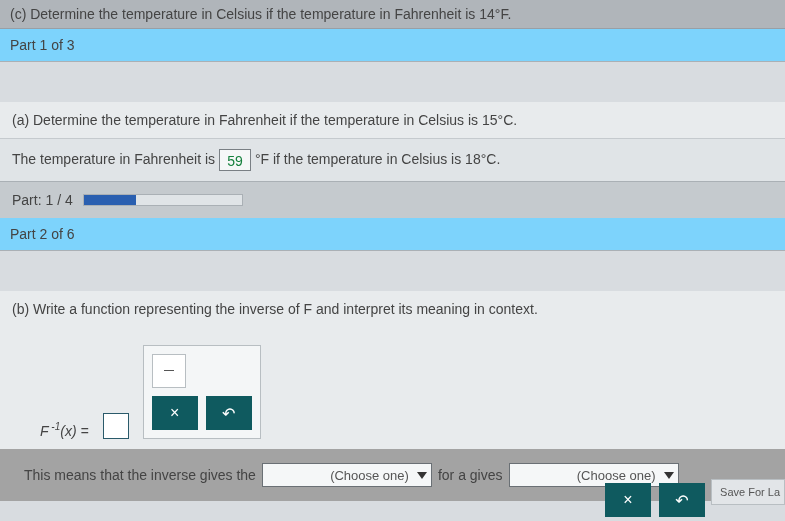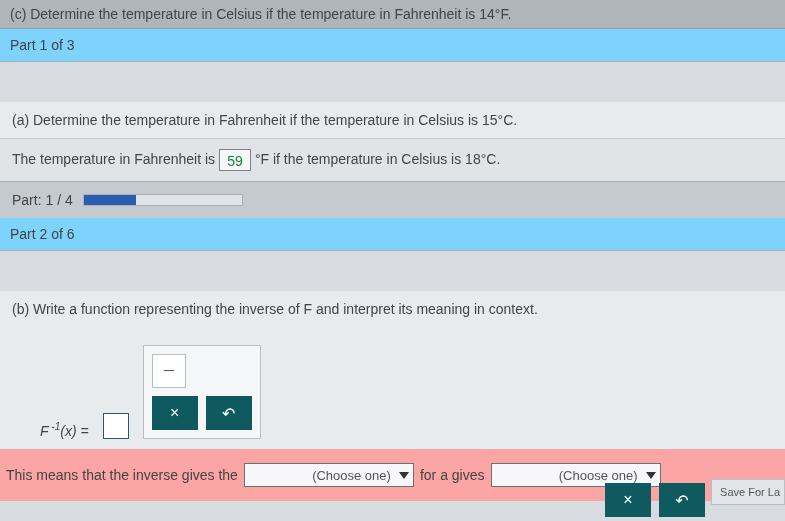--- a/index.html
+++ b/index.html
@@ -107,22 +107,22 @@
   height: 34px;
   background: #0f5a5f;
   color: #fff;
   display: flex;
   align-items: center;
   justify-content: center;
   cursor: pointer;
   font-size: 16px;
 }
 .dropdown-row {
-  padding: 14px 6px;
-  background: #fca5a5;
+  padding: 14px 24px;
+  background: #a3a3a3;
   display: flex;
   align-items: center;
   gap: 6px;
   flex-wrap: wrap;
 }
 .dropdown {
   display: inline-flex;
   align-items: center;
   border: 1px solid #6a7075;
   background: #f5f7f8;

